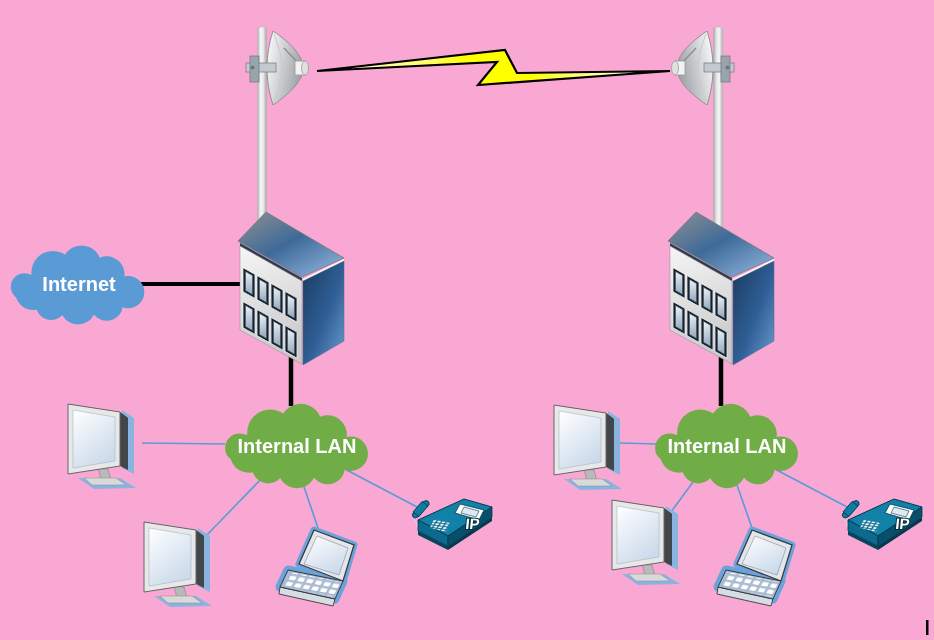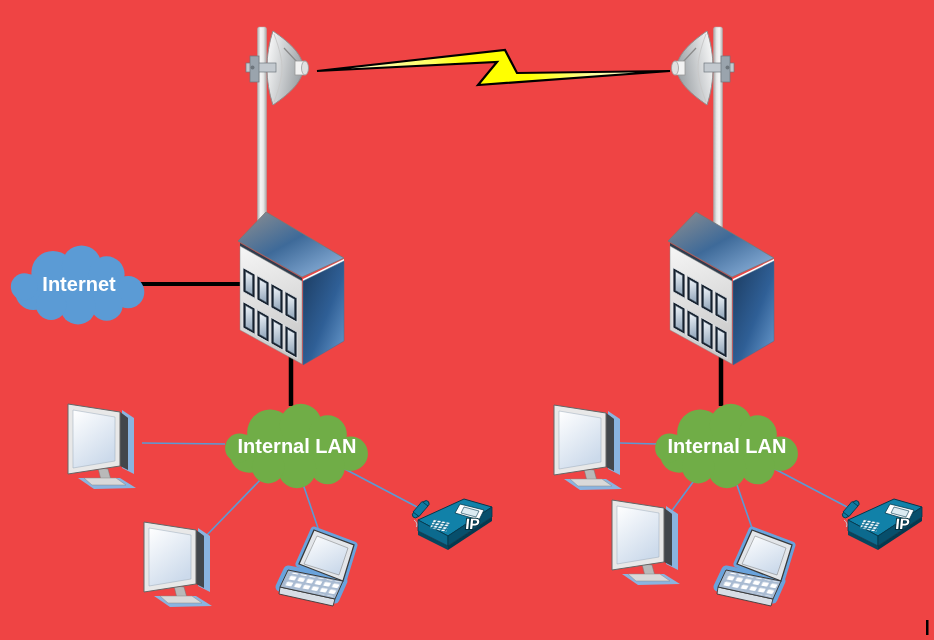--- a/index.html
+++ b/index.html
@@ -1,16 +1,16 @@
 <!DOCTYPE html>
 <html><head>
 <meta charset="utf-8">
 <style>
   html,body{margin:0;padding:0;background:#fff;}
-  #stage{position:relative;width:934px;height:640px;background:#ef4444;overflow:hidden;}
+  #stage{position:relative;width:934px;height:640px;background:#f9a8d4;overflow:hidden;}
   svg{position:absolute;left:0;top:0;}
   .lbl{font-family:"Liberation Sans",sans-serif;font-weight:bold;fill:#ffffff;text-anchor:middle;}
   .cloud-lbl{font-size:20px;}
   .ip-lbl{font-size:15px;paint-order:stroke;stroke:#03303f;stroke-width:2px;}
   .win{fill:#16212e;stroke:#e8ecf0;stroke-width:0.8;}
   .pane{fill:url(#paneGrad);stroke:#3f4f60;stroke-width:0.5;}
   .blueline{stroke:#5b9bd5;stroke-width:1.6;}
   .blackline{stroke:#000;}
 </style>
 </head>

